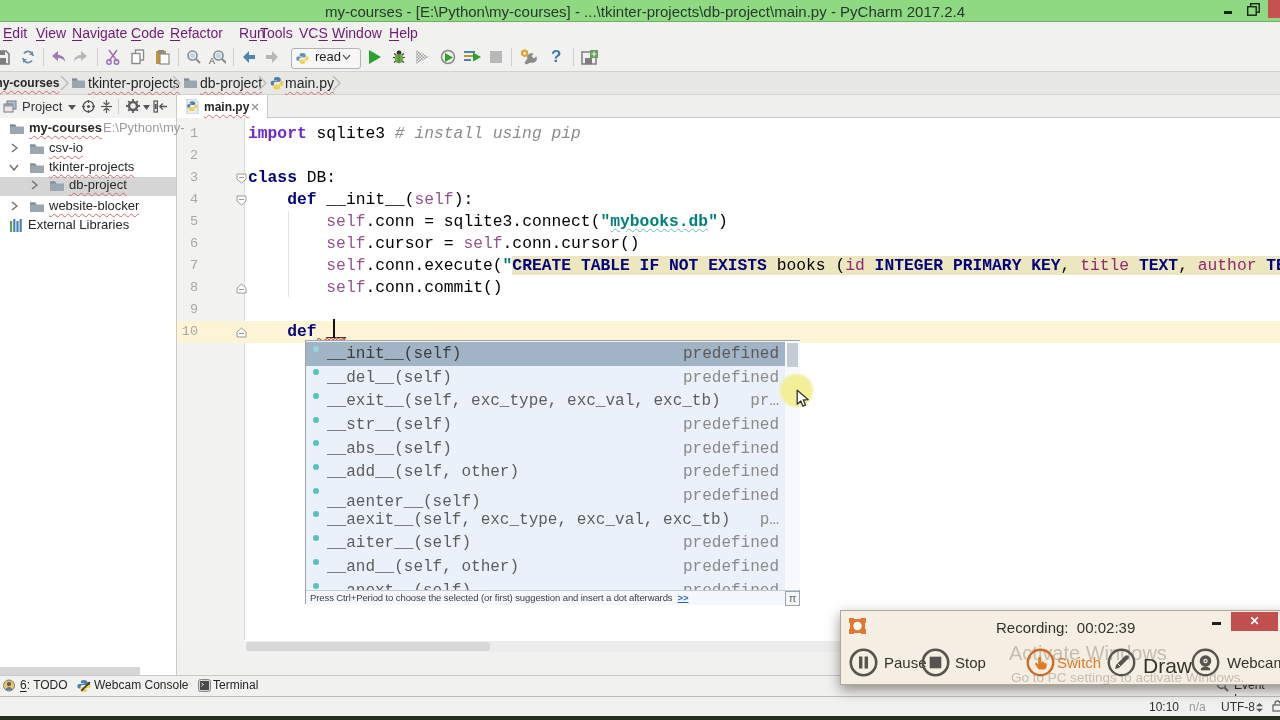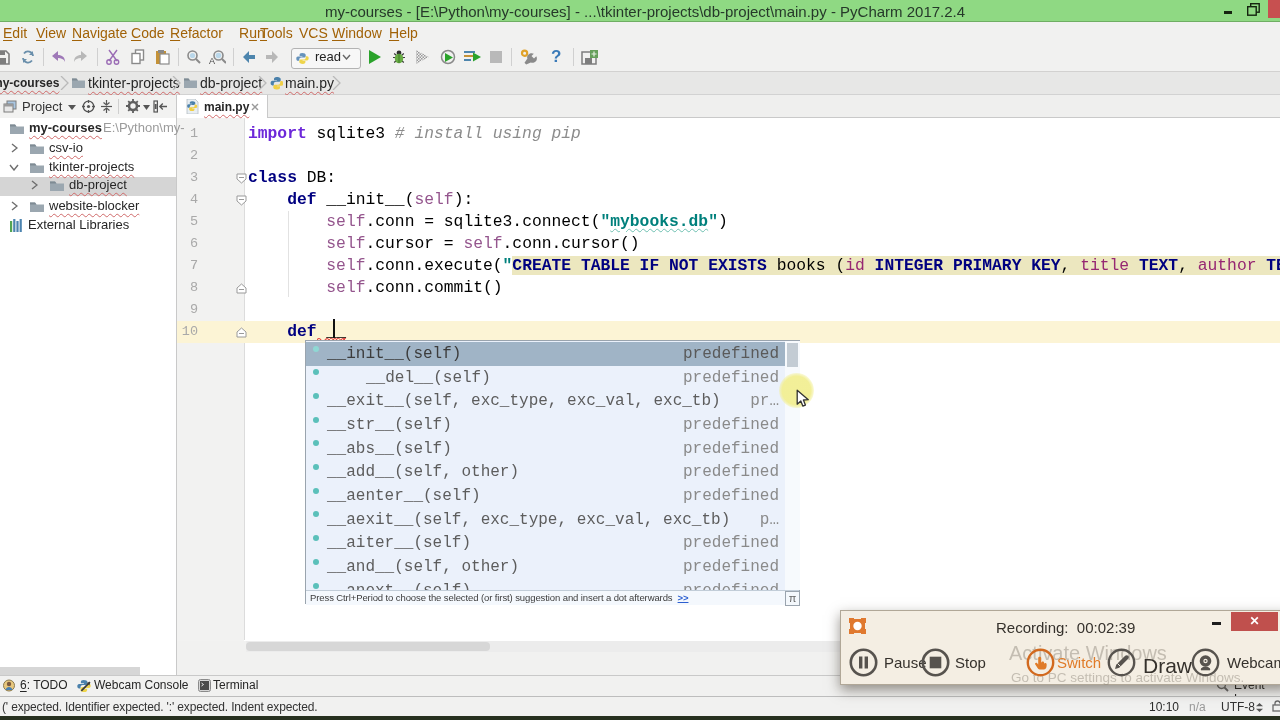--- a/index.html
+++ b/index.html
@@ -26,21 +26,21 @@
 <div class="a" style="left:5px;top:2px;width:1280px;height:19px;text-align:center;font-size:15px;color:#26392a;line-height:19px;">my-courses - [E:\Python\my-courses] - ...\tkinter-projects\db-project\main.py - PyCharm 2017.2.4</div>
 
 <div class="a" style="left:1224px;top:11px;width:8px;height:2.5px;background:#15240f;"></div>
 <svg class="a" style="left:1247px;top:3px" width="13" height="13" viewBox="0 0 13 13">
     <rect x="3.7" y="0.7" width="8.5" height="8.5" fill="none" stroke="#15240f" stroke-width="1.4"></rect>
     <rect x="0.7" y="3.7" width="8.5" height="8.5" fill="#8fd983" stroke="#15240f" stroke-width="1.4"></rect>
   </svg>
 <div class="a" style="left:1268px;top:0;width:12px;height:18px;background:#c75050;"></div>
 
 <div class="a" style="left:0;top:22px;width:1280px;height:21px;background:#f1f1f0;"></div>
-<div class="a" id="menubar" style="left:0;top:22px;width:1052px;height:21px;font-size:14px;color:#a16207;">
+<div class="a" id="menubar" style="left:0;top:22px;width:1052px;height:21px;font-size:14px;color:#701a75;">
   <span class="a" style="left:3px;top:3px;"><u>E</u>dit</span>
   <span class="a" style="left:36px;top:3px;"><u>V</u>iew</span>
   <span class="a" style="left:72px;top:3px;"><u>N</u>avigate</span>
   <span class="a" style="left:131px;top:3px;"><u>C</u>ode</span>
   <span class="a" style="left:170px;top:3px;"><u>R</u>efactor</span>
   <span class="a" style="left:239px;top:3px;">R<u>u</u>n</span>
   <span class="a" style="left:260px;top:3px;"><u>T</u>ools</span>
   <span class="a" style="left:299px;top:3px;text-align:center;">VC<u>S</u></span>
   <span class="a" style="left:332px;top:3px;"><u>W</u>indow</span>
   <span class="a" style="left:389px;top:3px;"><u>H</u>elp</span>
@@ -369,36 +369,36 @@
 </div>
 
 <div class="a" id="popup" style="left:305px;top:340px;width:495px;height:264px;background:#ebf1fb;border:1px solid #9aa4ae;box-sizing:border-box;font-size:16px;">
 
   <div class="a" style="left:0;top:1px;width:479px;height:24px;background:#a0b4c6;"></div>
   <div class="a mono" id="poprows" style="left:0;top:0;width:479px;height:249px;color:#5d5d5d;overflow:hidden;">
     <i class="dot" style="top:5px;background:#8fd8d4;"></i>
       <span class="a pit" style="top:4px;color:#3c3c3c;">__init__(self)</span>
       <span class="a plb" style="top:4px;color:#5a5a5a;">predefined</span>
     <i class="dot" style="top:28px;"></i>
-      <span class="a pit" style="top:28px;margin-left:39px;">__del__(self)</span>
+      <span class="a pit" style="top:28px;">__del__(self)</span>
       <span class="a plb" style="top:28px;">predefined</span>
     <i class="dot" style="top:52px;"></i>
       <span class="a pit" style="top:51px;">__exit__(self, exc_type, exc_val, exc_tb)</span>
       <span class="a plb" style="top:51px;">pr…</span>
     <i class="dot" style="top:76px;"></i>
       <span class="a pit" style="top:75px;">__str__(self)</span>
       <span class="a plb" style="top:75px;">predefined</span>
     <i class="dot" style="top:99px;"></i>
       <span class="a pit" style="top:99px;">__abs__(self)</span>
       <span class="a plb" style="top:99px;">predefined</span>
     <i class="dot" style="top:123px;"></i>
       <span class="a pit" style="top:122px;">__add__(self, other)</span>
       <span class="a plb" style="top:122px;">predefined</span>
     <i class="dot" style="top:147px;"></i>
-      <span class="a pit" style="top:146px;">__aenter__(self)</span>
+      <span class="a pit" style="top:152px;">__aenter__(self)</span>
       <span class="a plb" style="top:146px;">predefined</span>
     <i class="dot" style="top:170px;"></i>
       <span class="a pit" style="top:170px;">__aexit__(self, exc_type, exc_val, exc_tb)</span>
       <span class="a plb" style="top:170px;">p…</span>
     <i class="dot" style="top:194px;"></i>
       <span class="a pit" style="top:193px;">__aiter__(self)</span>
       <span class="a plb" style="top:193px;">predefined</span>
     <i class="dot" style="top:218px;"></i>
       <span class="a pit" style="top:217px;">__and__(self, other)</span>
       <span class="a plb" style="top:217px;">predefined</span>
@@ -440,21 +440,20 @@
 
   <svg class="a" style="left:1216px;top:4px" width="13" height="13" viewBox="0 0 13 13">
       <circle cx="5.5" cy="5.5" r="4" fill="none" stroke="#6a6a6a" stroke-width="1.4"></circle>
       <path d="M8.5 8.5l3.5 3.5" stroke="#6a6a6a" stroke-width="1.8"></path>
     </svg>
   <span class="a" style="left:1234px;top:3px;">Event Log</span>
 </div>
 
 <div class="a" style="left:0;top:696px;width:1280px;height:20px;background:#f1f1f0;border-top:1px solid #bdbdbd;box-sizing:border-box;"></div>
 <div class="a" id="statusbar" style="left:0;top:697px;width:1280px;height:19px;font-size:12px;color:#333;">
-  <span class="a" style="left:2px;top:3px;letter-spacing:-0.15px;">(' expected. Identifier expected. ':' expected. Indent expected.</span>
   <span class="a" style="left:1149px;top:3px;color:#2b2b2b;">10:10</span>
   <span class="a" style="left:1189px;top:3px;color:#9a9a9a;">n/a</span>
   <span class="a" style="left:1221px;top:3px;">UTF-8</span>
   <svg class="a" style="left:1256px;top:6px" width="7" height="9" viewBox="0 0 7 9">
       <path d="M0 3.2L3.5 0 7 3.2z" fill="#555"></path>
       <path d="M0 5.8L3.5 9 7 5.8z" fill="#555"></path>
     </svg>
   <svg class="a" style="left:1272px;top:3px" width="12" height="12" viewBox="0 0 12 12">
       <rect x="1" y="5" width="9" height="6" fill="none" stroke="#6a6a6a" stroke-width="1.3"></rect>
       <path d="M3 5V3.5A2.5 2.5 0 0 1 8 3.5" fill="none" stroke="#6a6a6a" stroke-width="1.3"></path>

